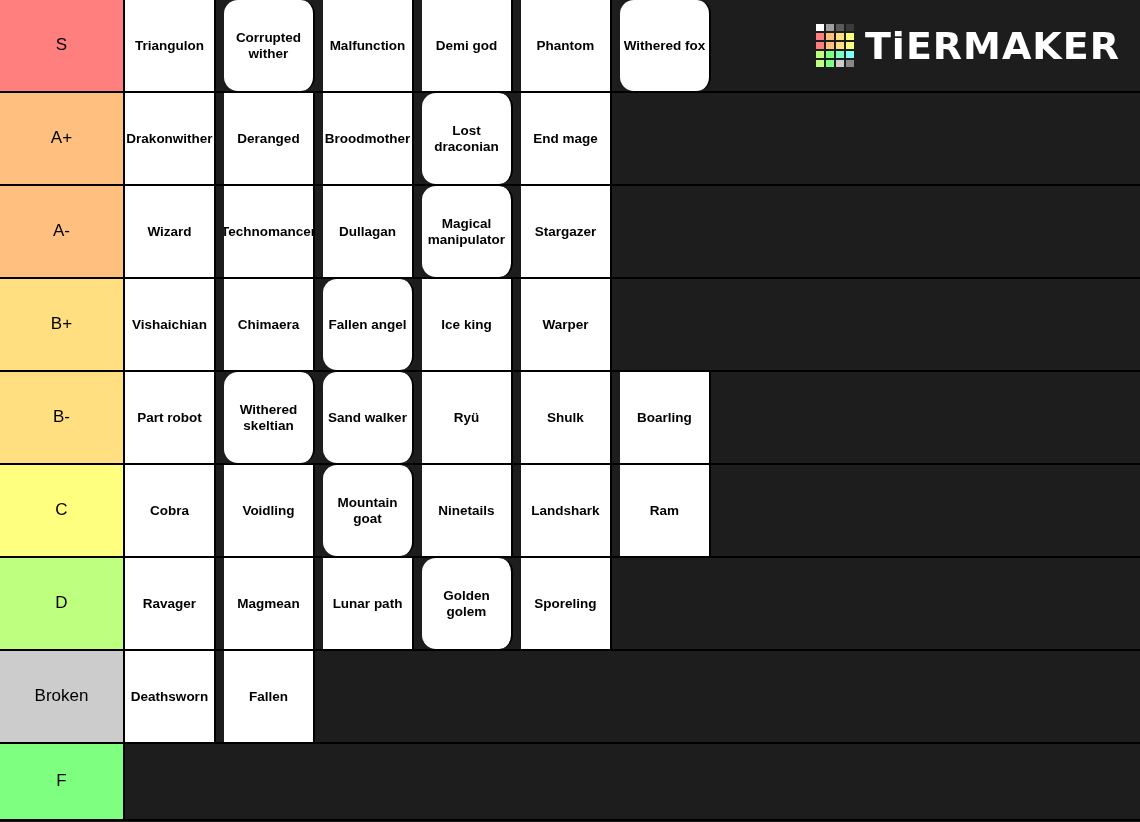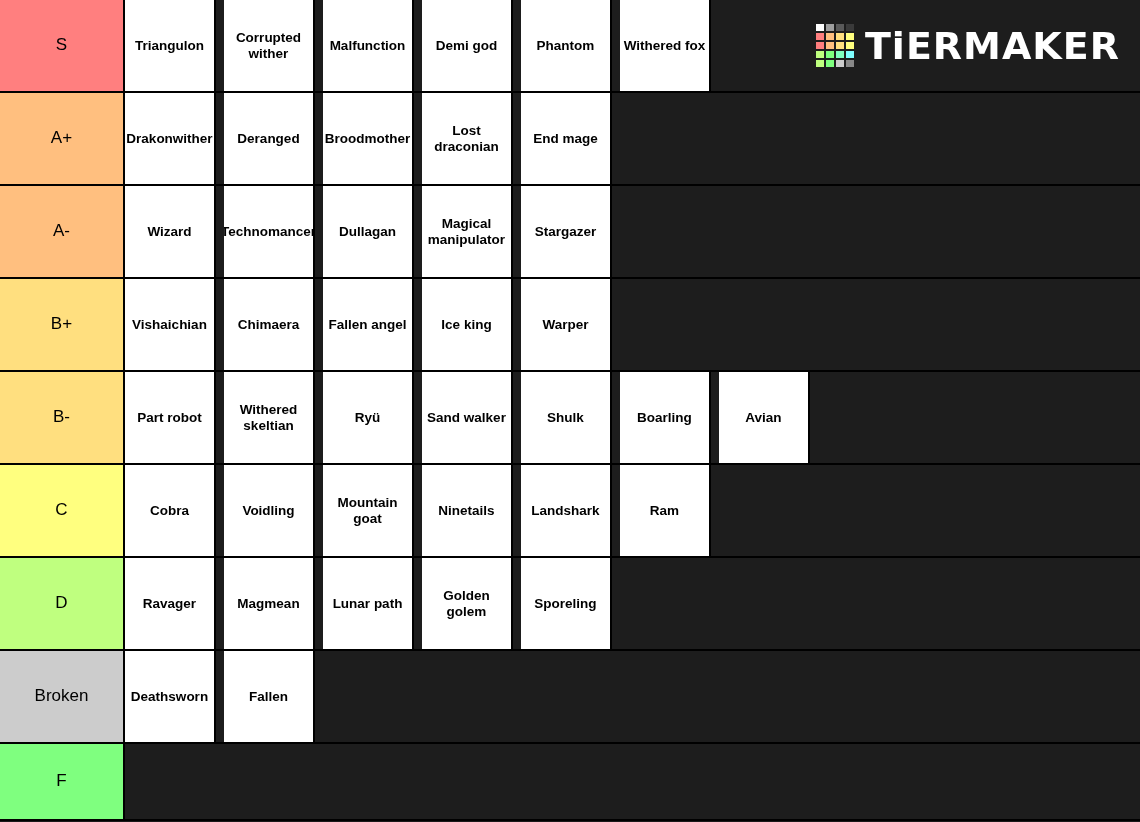--- a/index.html
+++ b/index.html
@@ -59,21 +59,21 @@
     display: flex;
     align-items: center;
     justify-content: center;
     text-align: center;
     border-right: 2px solid #000;
     padding: 2px 3px;
     line-height: 1.12;
     overflow: hidden;
     white-space: nowrap;
   }
-  .item.wrap { white-space: normal; }
+  .item.wrap { white-space: normal; border-radius: 14px; }
   .logo-row-wrap {
     position: relative;
   }
   #logo {
     position: absolute;
     right: 20px;
     top: 50%;
     transform: translateY(-50%);
     display: flex;
     align-items: center;
@@ -163,25 +163,24 @@
         <div class="item wrap">Fallen angel</div>
         <div class="item">Ice king</div>
         <div class="item">Warper</div>
       </div>
     </div>
     <div class="tier-row" style="height: 93px;">
       <div class="tier-label" style="background: rgb(255, 223, 127);">B-</div>
       <div class="tier-items">
         <div class="item">Part robot</div>
         <div class="item wrap">Withered skeltian</div>
+        <div class="item wrap">Sand walker</div>
         <div class="item">Ryü</div>
-        <div class="item wrap">Sand walker</div>
         <div class="item">Shulk</div>
         <div class="item">Boarling</div>
-        <div class="item">Avian</div>
       </div>
     </div>
     <div class="tier-row" style="height: 93px;">
       <div class="tier-label" style="background: rgb(255, 255, 127);">C</div>
       <div class="tier-items">
         <div class="item">Cobra</div>
         <div class="item">Voidling</div>
         <div class="item wrap">Mountain goat</div>
         <div class="item">Ninetails</div>
         <div class="item">Landshark</div>

